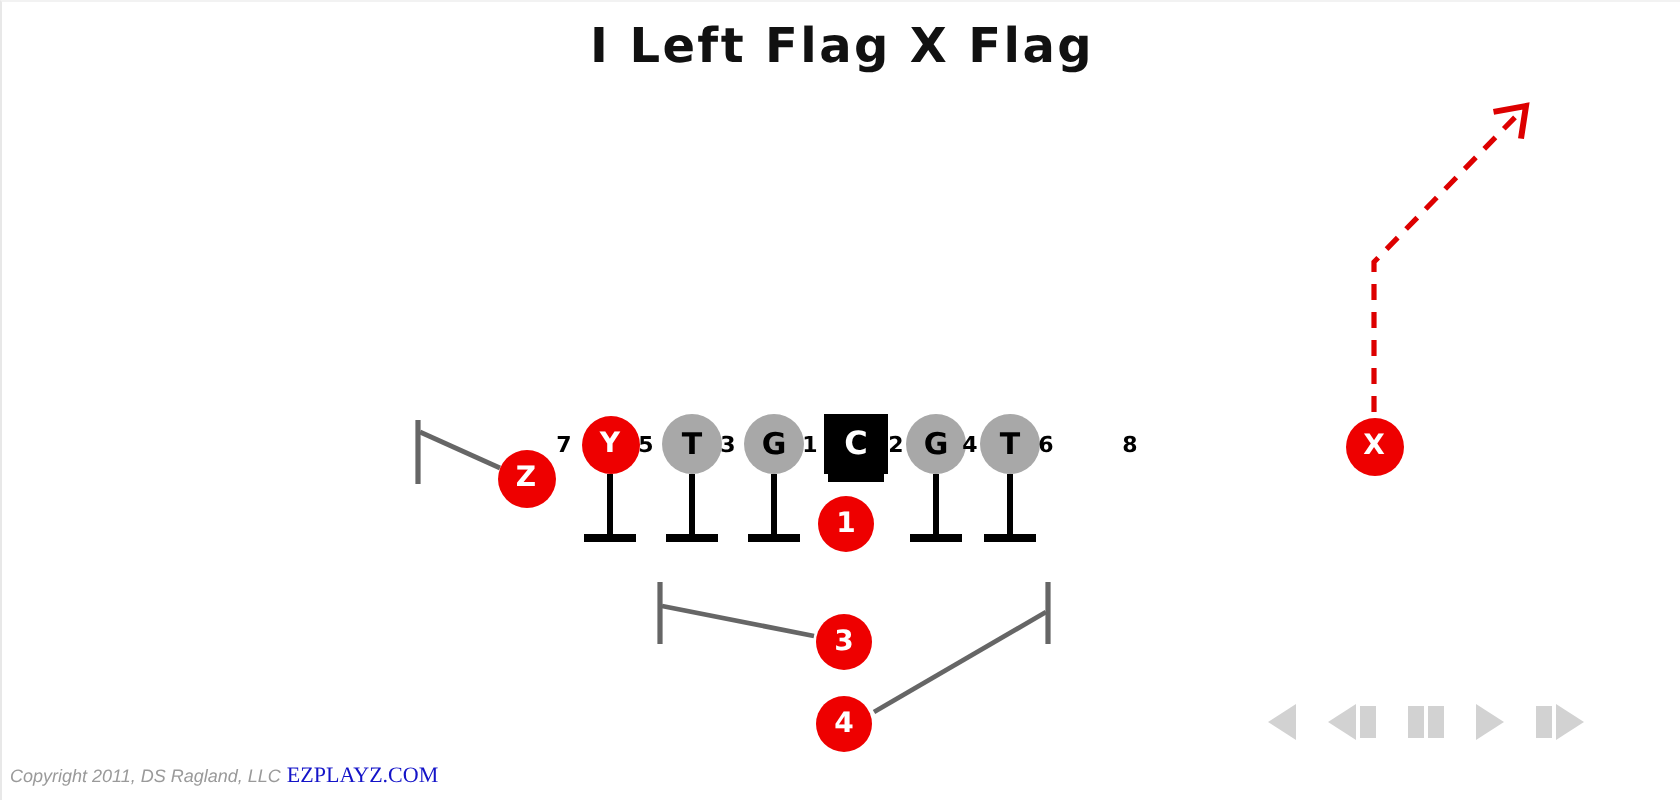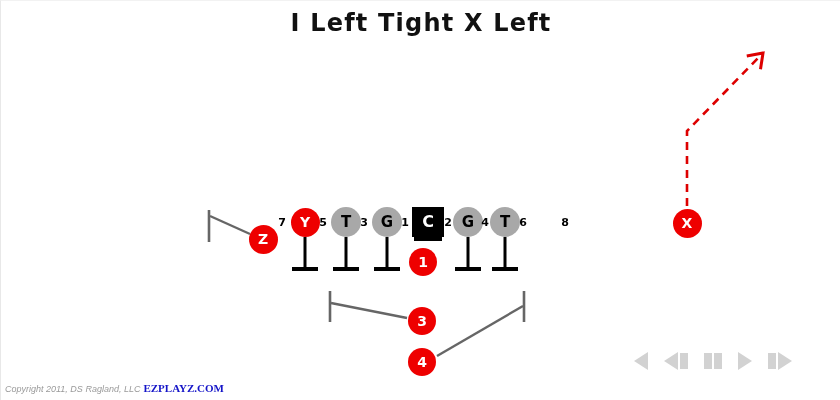--- a/index.html
+++ b/index.html
@@ -56,21 +56,21 @@
     width:14px; text-align:center;
   }
 
   
   #footer {
     position:absolute; left:4px; bottom:6px;
     font-size:9px; white-space:nowrap;
   }
   #copyright-text { color:#9a9a9a; font-family:"Liberation Sans", sans-serif;font-style:italic; }
   #brand-text {
-    color:#1414c8; font-weight:bold; font-size:11px;
+    color:#1414c8; font-weight:normal; font-size:11px;
     font-family:"Liberation Serif", serif; margin-left:3px;
   }
 
   
   #playback-controls {
     position:absolute; right:48px; bottom:30px;
     display:flex; align-items:center; gap:16px;
   }
   .pb-btn {
     display:flex; align-items:center; justify-content:center;
@@ -78,21 +78,21 @@
   }
   .tri-l { width:0;height:0; border-top:9px solid transparent; border-bottom:9px solid transparent; border-right:14px solid #d2d2d2; }
   .tri-r { width:0;height:0; border-top:9px solid transparent; border-bottom:9px solid transparent; border-left:14px solid #d2d2d2; }
   .bar   { width:8px; height:16px; background:#d2d2d2; }
 </style>
 </head>
 <body>
 
 <div id="stage">
 
-  <div id="play-title">I Left Tight X Left</div>
+  <div id="play-title">I Left Flag X Flag</div>
 
   <svg id="field" viewBox="0 0 840 400" xmlns="http://www.w3.org/2000/svg">
     <g id="line-block-marks">
         <line x1="304" y1="236" x2="304" y2="268" stroke="#000000" stroke-width="3"></line>
         <line x1="291" y1="268" x2="317" y2="268" stroke="#000000" stroke-width="4"></line>
         <line x1="345" y1="236" x2="345" y2="268" stroke="#000000" stroke-width="3"></line>
         <line x1="332" y1="268" x2="358" y2="268" stroke="#000000" stroke-width="4"></line>
         <line x1="386" y1="236" x2="386" y2="268" stroke="#000000" stroke-width="3"></line>
         <line x1="373" y1="268" x2="399" y2="268" stroke="#000000" stroke-width="4"></line>
         <line x1="413" y1="238" x2="441" y2="238" stroke="#000000" stroke-width="4"></line>

